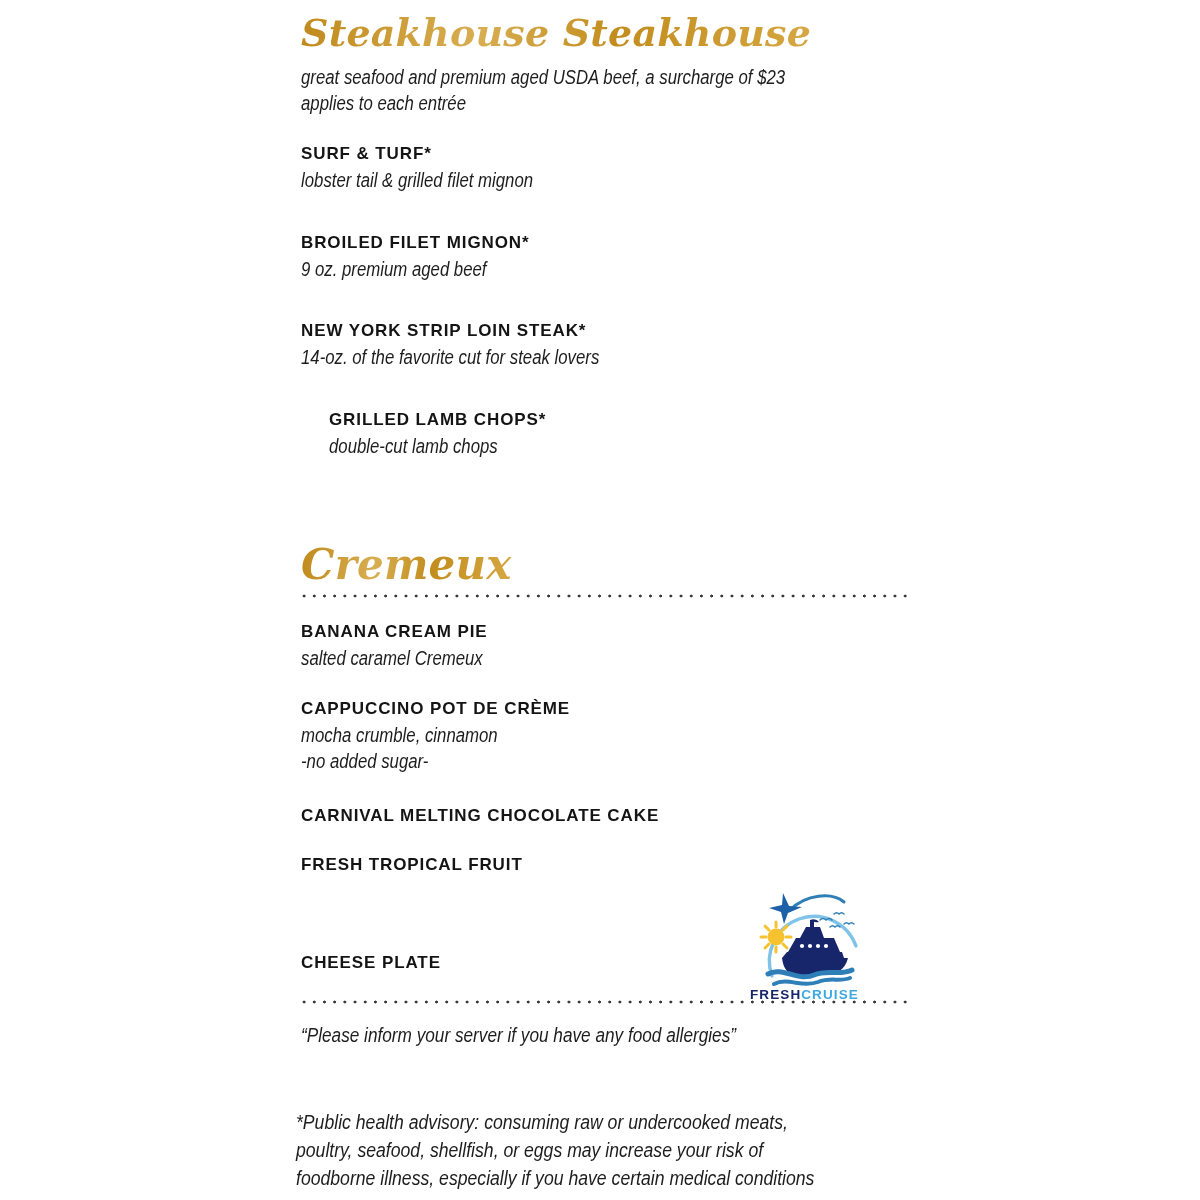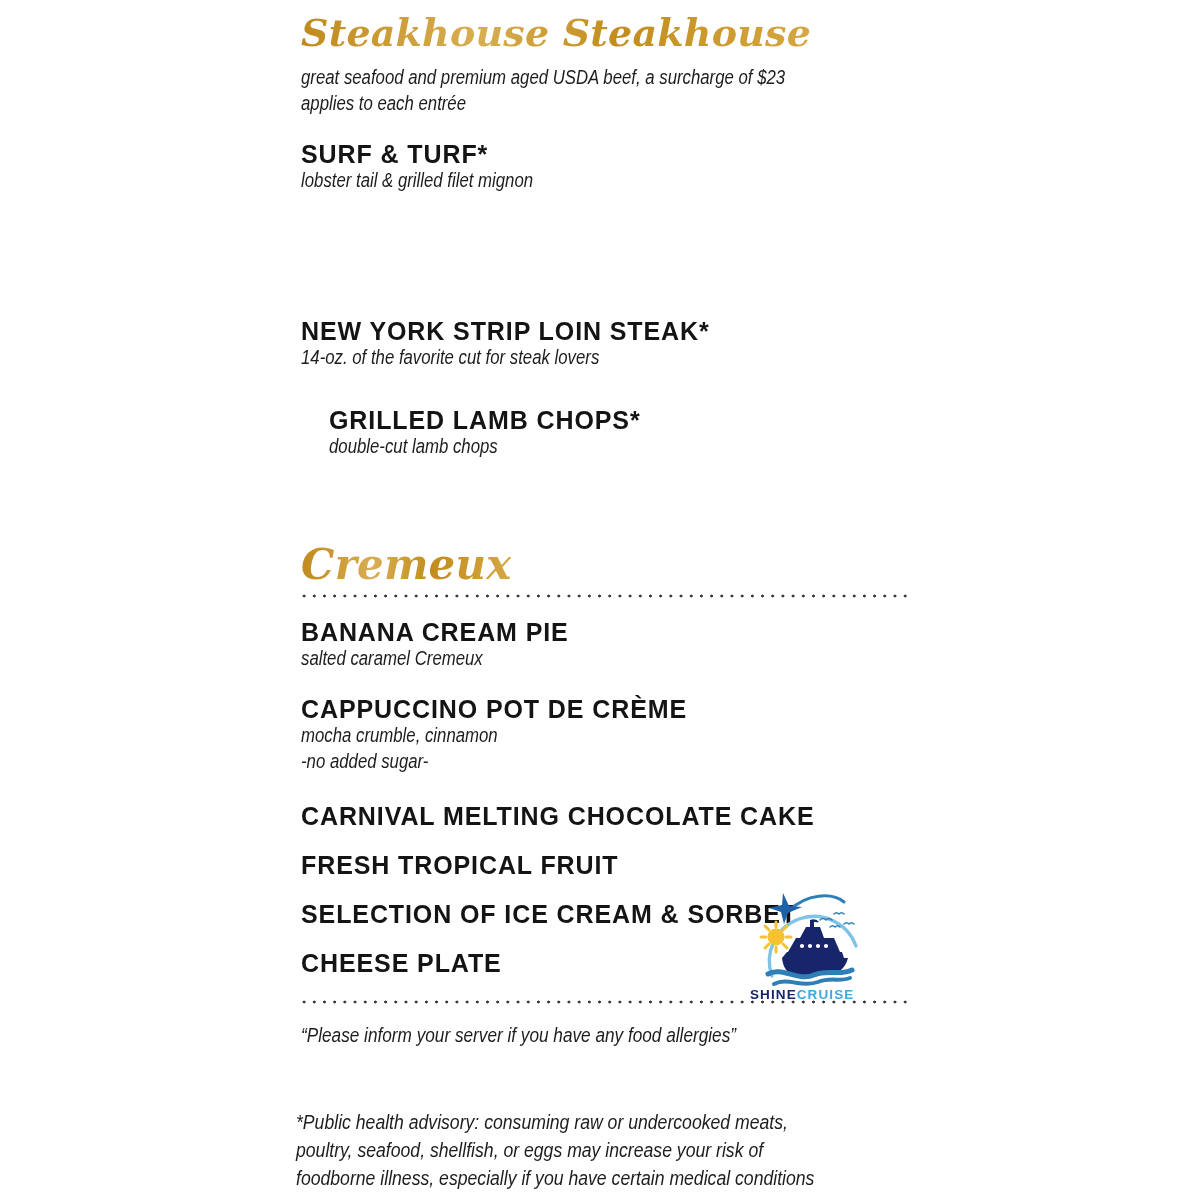--- a/index.html
+++ b/index.html
@@ -70,21 +70,21 @@
     line-height: 26px;
     color: #1d1d1d;
     transform: scaleX(0.86);
     transform-origin: left center;
   }
 
   
   .item-name {
     font-family: "Liberation Sans", sans-serif;
     font-weight: 700;
-    font-size: 25px;
+    font-size: 17px;
     letter-spacing: 0.9px;
     color: #141414;
     text-transform: uppercase;
     line-height: 22px;
     white-space: nowrap;
   }
 
   
   #intro {
     position: absolute;
@@ -172,20 +172,24 @@
   <div id="intro">
     <div class="desc">great seafood and premium aged USDA beef, a surcharge of $23
 applies to each entrée</div>
   </div>
 
   <div class="item" style="top:143px;">
     <div class="item-name">SURF &amp; TURF*</div>
     <div class="desc">lobster tail &amp; grilled filet mignon</div>
   </div>
 
+  <div class="item" style="top:232px;">
+    <div class="item-name">BROILED FILET MIGNON*</div>
+    <div class="desc">9 oz. premium aged beef</div>
+  </div>
 
   <div class="item" style="top:320px;">
     <div class="item-name">NEW YORK STRIP LOIN STEAK*</div>
     <div class="desc">14-oz. of the favorite cut for steak lovers</div>
   </div>
 
   <div class="item" style="top:409px;margin-left:28px;">
     <div class="item-name">GRILLED LAMB CHOPS*</div>
     <div class="desc">double-cut lamb chops</div>
   </div>
@@ -207,23 +211,20 @@
   </div>
 
   <div class="item" style="top:805px;">
     <div class="item-name">CARNIVAL MELTING CHOCOLATE CAKE</div>
   </div>
 
   <div class="item" style="top:854px;">
     <div class="item-name">FRESH TROPICAL FRUIT</div>
   </div>
 
-  <div class="item" style="top:903px;">
-    <div class="item-name">SELECTION OF ICE CREAM &amp; SORBET</div>
-  </div>
 
   <div class="item" style="top:952px;">
     <div class="item-name">CHEESE PLATE</div>
   </div>
 
   <div id="logo">
     <svg width="130" height="110" viewBox="0 0 130 110" xmlns="http://www.w3.org/2000/svg">
 
       <path d="M 28 96 A 44 44 0 1 1 112 66" fill="none" stroke="#7fc4e8" stroke-width="3.4" stroke-linecap="round"></path>
 
@@ -268,21 +269,21 @@
           <circle cx="82" cy="66" r="2.1"></circle>
         </g>
       </g>
 
       <g fill="none" stroke="#2e7fb8" stroke-linecap="round">
         <path d="M 24 94 C 38 86 54 102 70 95 C 84 89 96 96 108 90" stroke-width="5"></path>
         <path d="M 30 104 C 44 97 58 108 74 102 C 86 97 96 102 106 98" stroke-width="4"></path>
       </g>
     </svg>
     <div class="logo-wordmark">
-      <span class="logo-shine">SHINE</span><span class="logo-cruise">CRUISE</span>
+      <span class="logo-shine">FRESH</span><span class="logo-cruise">CRUISE</span>
     </div>
   </div>
 
   <div id="dotted-footer" class="dotted"></div>
 
   <div id="allergy-note">
     <div class="desc">“Please inform your server if you have any food allergies”</div>
   </div>
 
   <div id="advisory">

